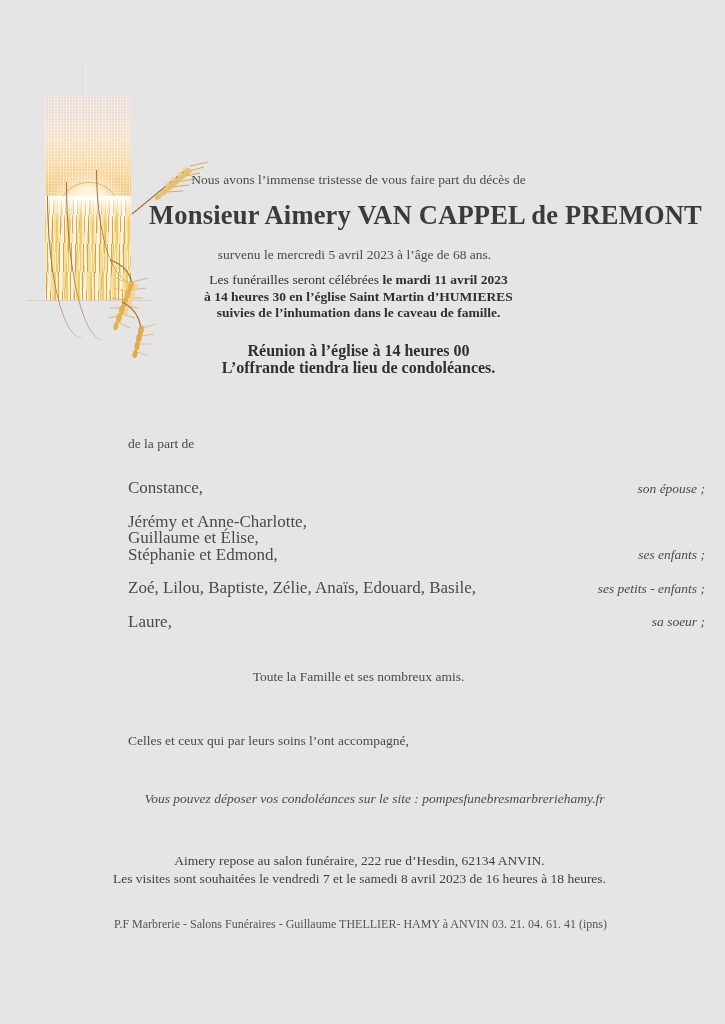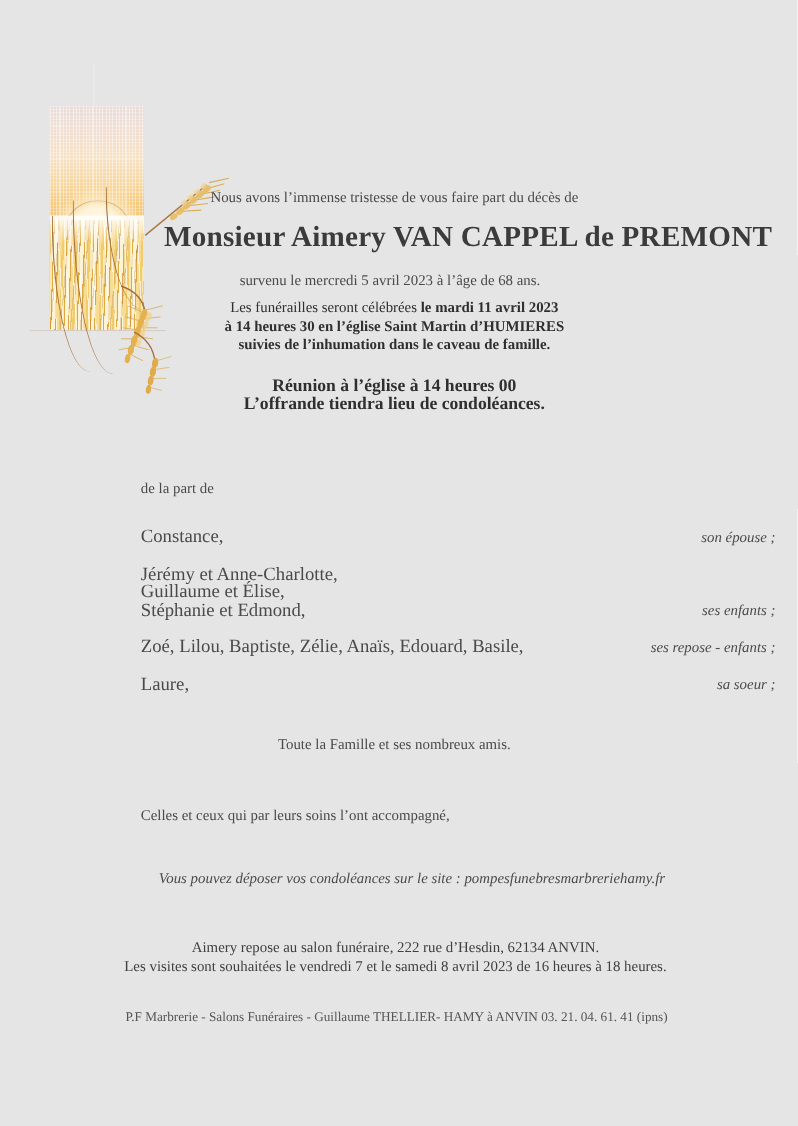--- a/index.html
+++ b/index.html
@@ -388,21 +388,21 @@
         <div>Guillaume et Élise,</div>
         <div>Stéphanie et Edmond,</div>
       </div>
       <div class="family-rel">ses enfants ;</div>
     </div>
 
     <div class="family-group">
       <div class="family-names">
         <div>Zoé, Lilou, Baptiste, Zélie, Anaïs, Edouard, Basile,</div>
       </div>
-      <div class="family-rel">ses repose - enfants ;</div>
+      <div class="family-rel">ses petits - enfants ;</div>
     </div>
 
     <div class="family-group">
       <div class="family-names">
         <div>Laure,</div>
       </div>
       <div class="family-rel">sa soeur ;</div>
     </div>
   </div>
 

